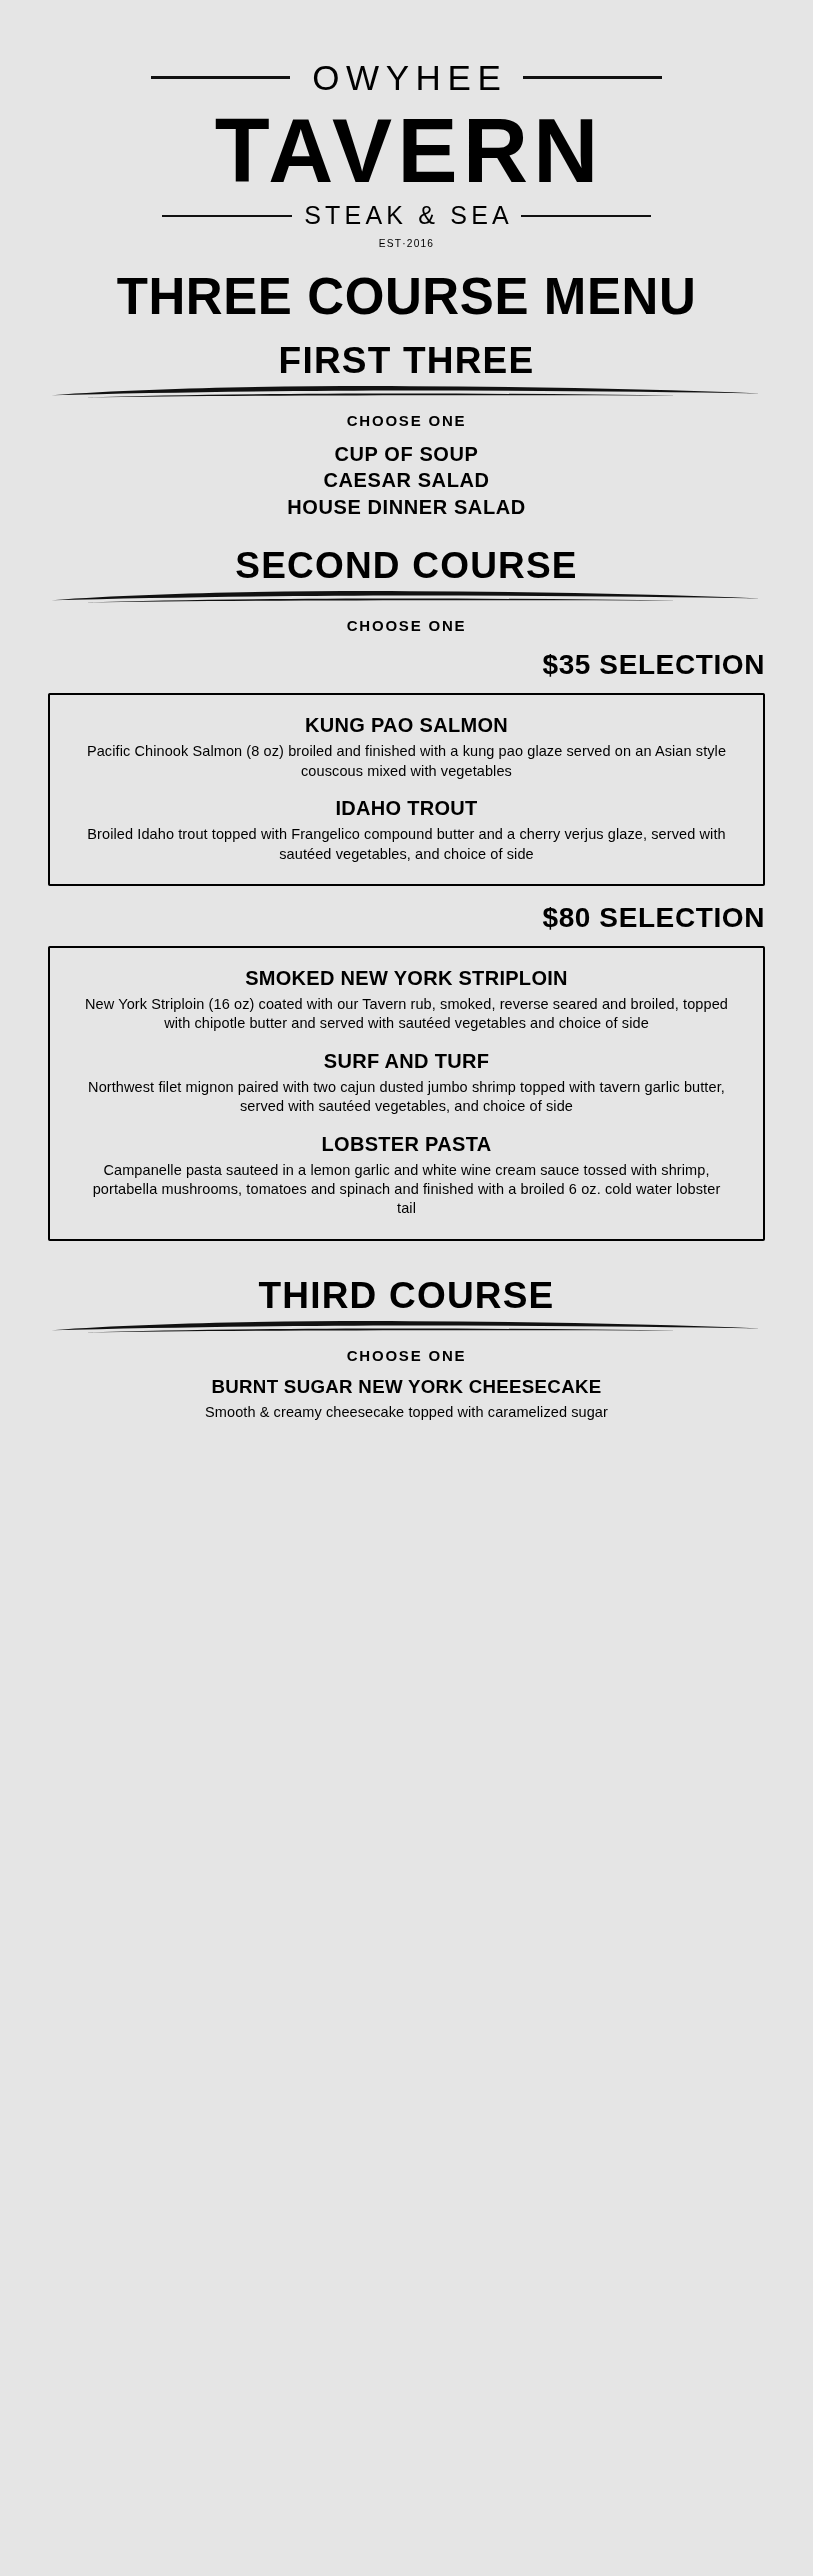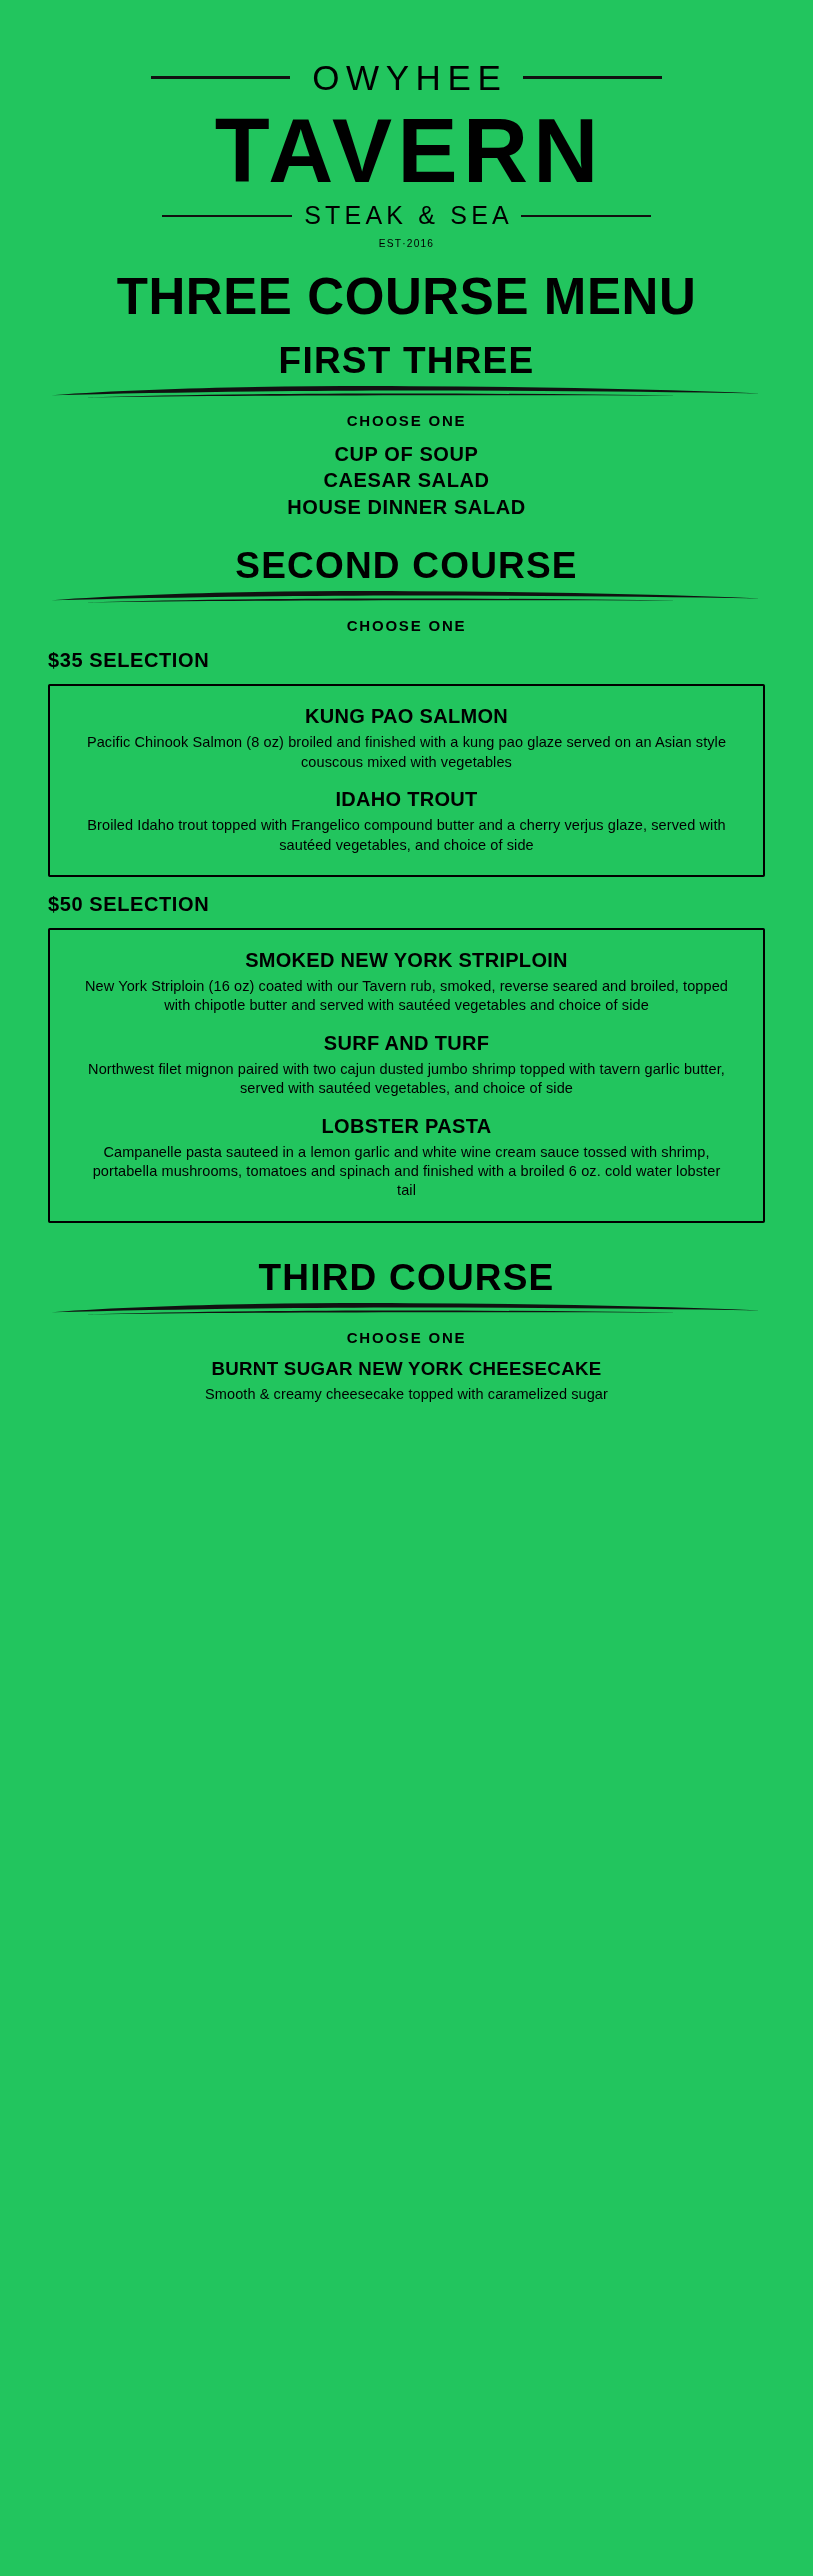--- a/index.html
+++ b/index.html
@@ -11,21 +11,21 @@
     width: 813px;
     height: 2576px;
     font-family: "Liberation Sans", sans-serif;
     color: #000000;
     -webkit-font-smoothing: antialiased;
   }
   .page {
     width: 813px;
     height: 2576px;
     position: relative;
-    background: #22c55e;
+    background: #e5e5e5;
     overflow: hidden;
     padding: 0;
     box-sizing: border-box;
   }
   .inner {
     width: 717px;
     margin: 0 auto;
     padding-top: 60px;
     box-sizing: border-box;
   }
@@ -128,22 +128,22 @@
     text-align: center;
   }
   .simple-list .li {
     font-size: 20px;
     font-weight: bold;
     letter-spacing: 0.6px;
     line-height: 1.33;
   }
 
   .selection-label {
-    text-align: left;
-    font-size: 20px;
+    text-align: right;
+    font-size: 28px;
     font-weight: bold;
     letter-spacing: 0.6px;
     margin: 15.7px 0 12px 0;
   }
 
   
   .box {
     border: 2.4px solid #000;
     border-radius: 1.8px;
     padding: 18px 35px 20.5px 35px;
@@ -228,21 +228,21 @@
         <div class="dish">
           <div class="dish-name">KUNG PAO SALMON</div>
           <div class="dish-desc">Pacific Chinook Salmon (8 oz) broiled and finished with a kung pao glaze served on an Asian style couscous mixed with vegetables</div>
         </div>
         <div class="dish">
           <div class="dish-name">IDAHO TROUT</div>
           <div class="dish-desc">Broiled Idaho trout topped with Frangelico compound butter and a cherry verjus glaze, served with sautéed vegetables, and choice of side</div>
         </div>
       </div>
 
-      <div class="selection-label">$50 SELECTION</div>
+      <div class="selection-label">$80 SELECTION</div>
 
       <div class="box">
         <div class="dish">
           <div class="dish-name">SMOKED NEW YORK STRIPLOIN</div>
           <div class="dish-desc">New York Striploin (16 oz) coated with our Tavern rub, smoked, reverse seared and broiled, topped with chipotle butter and served with sautéed vegetables and choice of side</div>
         </div>
         <div class="dish">
           <div class="dish-name">SURF AND TURF</div>
           <div class="dish-desc">Northwest filet mignon paired with two cajun dusted jumbo shrimp topped with tavern garlic butter, served with sautéed vegetables, and choice of side</div>
         </div>

